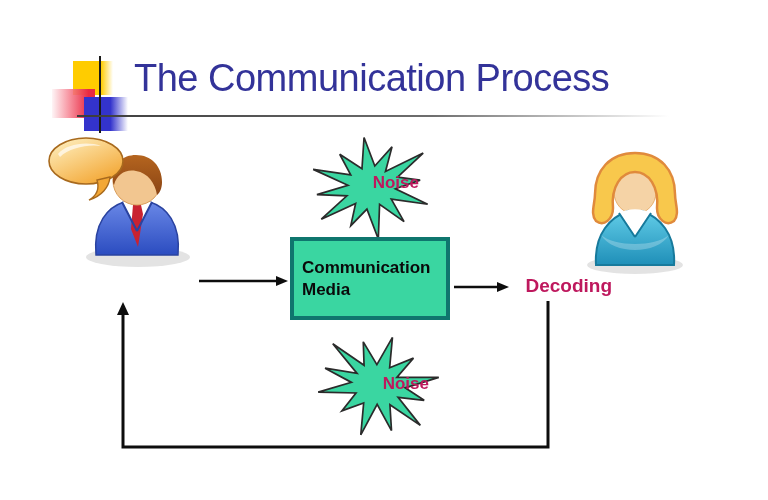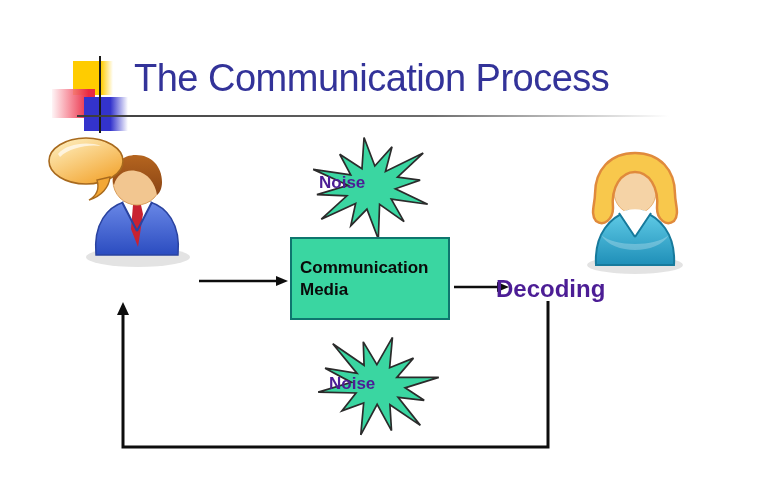--- a/index.html
+++ b/index.html
@@ -15,28 +15,28 @@
     background:linear-gradient(to left,#e82a43 15%,rgba(246,130,145,.85) 60%,rgba(252,215,220,.25) 100%);}
   .sq-blue{left:84px;top:97px;width:44px;height:34px;z-index:3;
     background:linear-gradient(to right,#3333cc 60%,rgba(51,51,204,0));}
   .crosshair-v{position:absolute;left:99px;top:56px;width:2px;height:77px;background:#1a1a1a;z-index:4;}
   .title-rule{position:absolute;left:77px;top:115px;width:592px;height:2px;z-index:4;
     background:linear-gradient(to right,#3c3c3c 0%,#6e6e6e 60%,rgba(130,130,130,0) 100%);}
   
   .page-title{
     position:absolute;left:134px;top:58px;z-index:5;
     font-size:38px;line-height:1.1;color:#333399;letter-spacing:-.5px;white-space:nowrap;}
-  .lbl{position:absolute;z-index:6;color:#4c1d95;font-weight:bold;text-align:left;}
+  .lbl{position:absolute;z-index:6;color:#be185d;font-weight:bold;text-align:right;}
   .lbl-encoding{left:92px;top:269px;width:106px;font-size:19px;}
-  .lbl-decoding{left:496px;top:275px;width:100px;font-size:24px;}
+  .lbl-decoding{left:512px;top:275px;width:100px;font-size:19px;}
   .lbl-noise-top{left:319px;top:173px;width:100px;font-size:17px;}
   .lbl-noise-bottom{left:329px;top:374px;width:100px;font-size:17px;}
   .media-box{
     position:absolute;left:290px;top:237px;width:160px;height:83px;z-index:5;
-    background:#3ad6a1;border:2px solid #0f766e;box-sizing:border-box;
+    background:#3ad6a1;border:4px solid #0f766e;box-sizing:border-box;
     display:flex;align-items:center;}
   .media-box span{display:block;padding-left:8px;font-size:17px;font-weight:bold;
     color:#0a0a0a;line-height:1.28;}
   
   .diagram-svg{position:absolute;left:0;top:0;z-index:4;}
 </style>
 </head>
 <body>
 
 <div class="slide">

